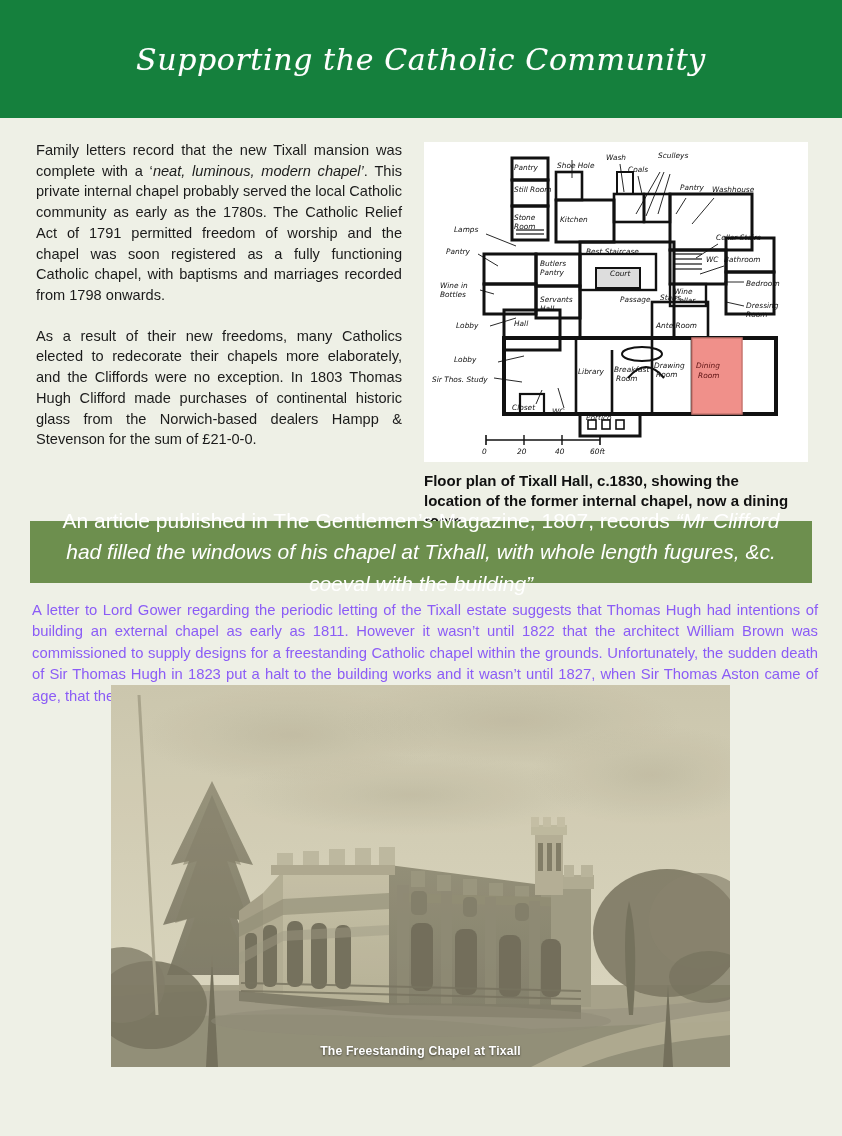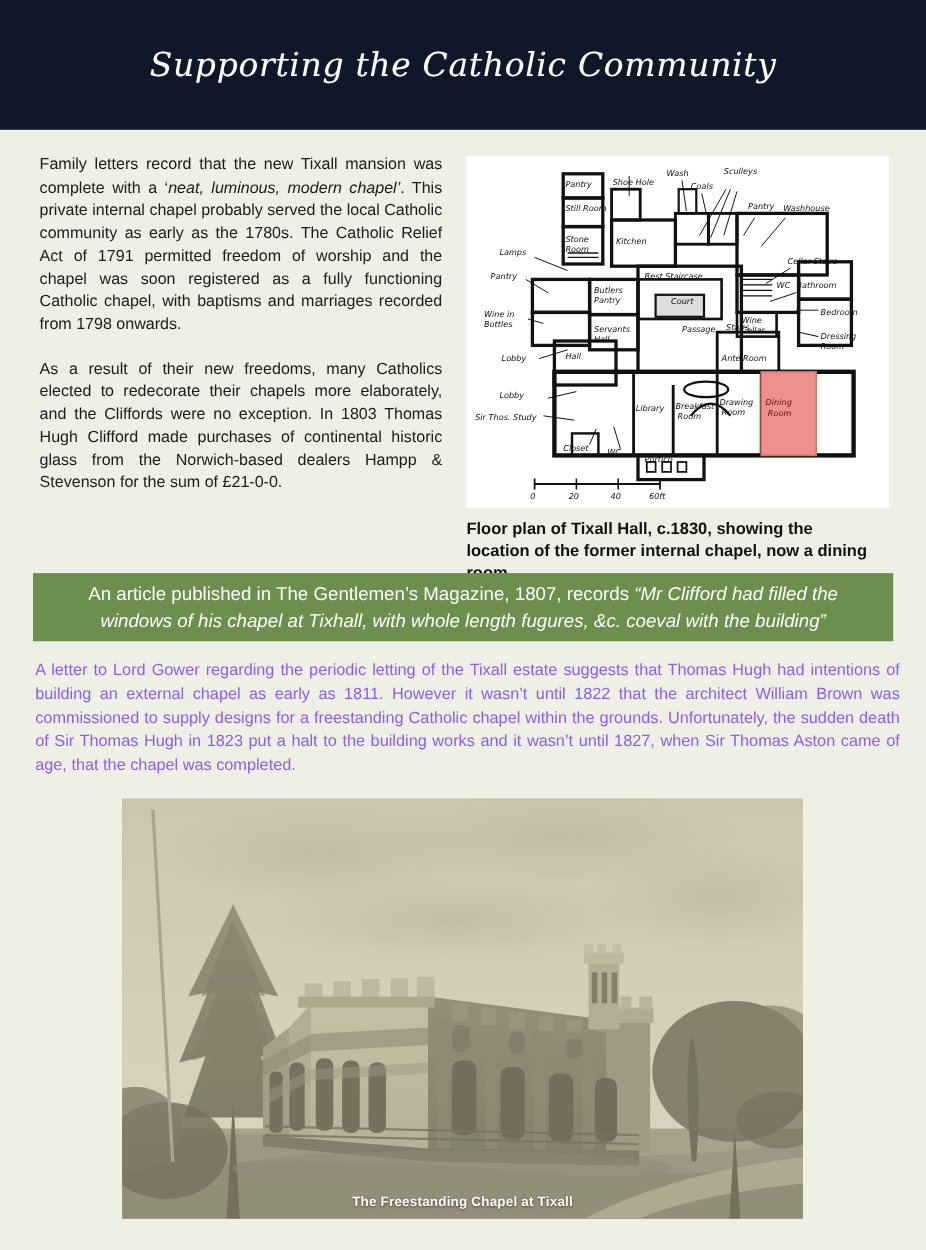--- a/index.html
+++ b/index.html
@@ -15,21 +15,21 @@
     position: relative;
   }
 
   
   .header-banner {
     position: absolute;
     left: 0;
     top: 0;
     width: 842px;
     height: 118px;
-    background: #0f172a;
+    background: #15803d;
     display: flex;
     align-items: center;
     justify-content: center;
   }
   .header-title {
     font-family: "DejaVu Serif", serif;
     font-size: 30px;
     font-style: italic;
     letter-spacing: 0.6px;
     color: #ffffff;
@@ -97,21 +97,21 @@
     height: 62px;
     background: #6d8f4e;
     display: flex;
     align-items: center;
     justify-content: center;
     box-sizing: border-box;
     padding: 0 26px;
   }
   .quote-text {
     color: #ffffff;
-    font-size: 17px;
+    font-size: 21px;
     line-height: 1.48;
     text-align: center;
   }
   .quote-text .quoted { font-style: italic; }
 
   
   .wide-para {
     position: absolute;
     left: 32px;
     top: 600px;
@@ -120,21 +120,21 @@
     line-height: 1.45;
     color: #8b5cf6;
     text-align: justify;
     margin: 0;
   }
 
   
   .photo-wrap {
     position: absolute;
     left: 111px;
-    top: 726px;
+    top: 685px;
     width: 619px;
     height: 382px;
     overflow: hidden;
     background: #b9b49c;
   }
   .photo-svg { display:block; width:100%; height:100%; }
   .photo-caption {
     position: absolute;
     left: 0;
     bottom: 9px;

